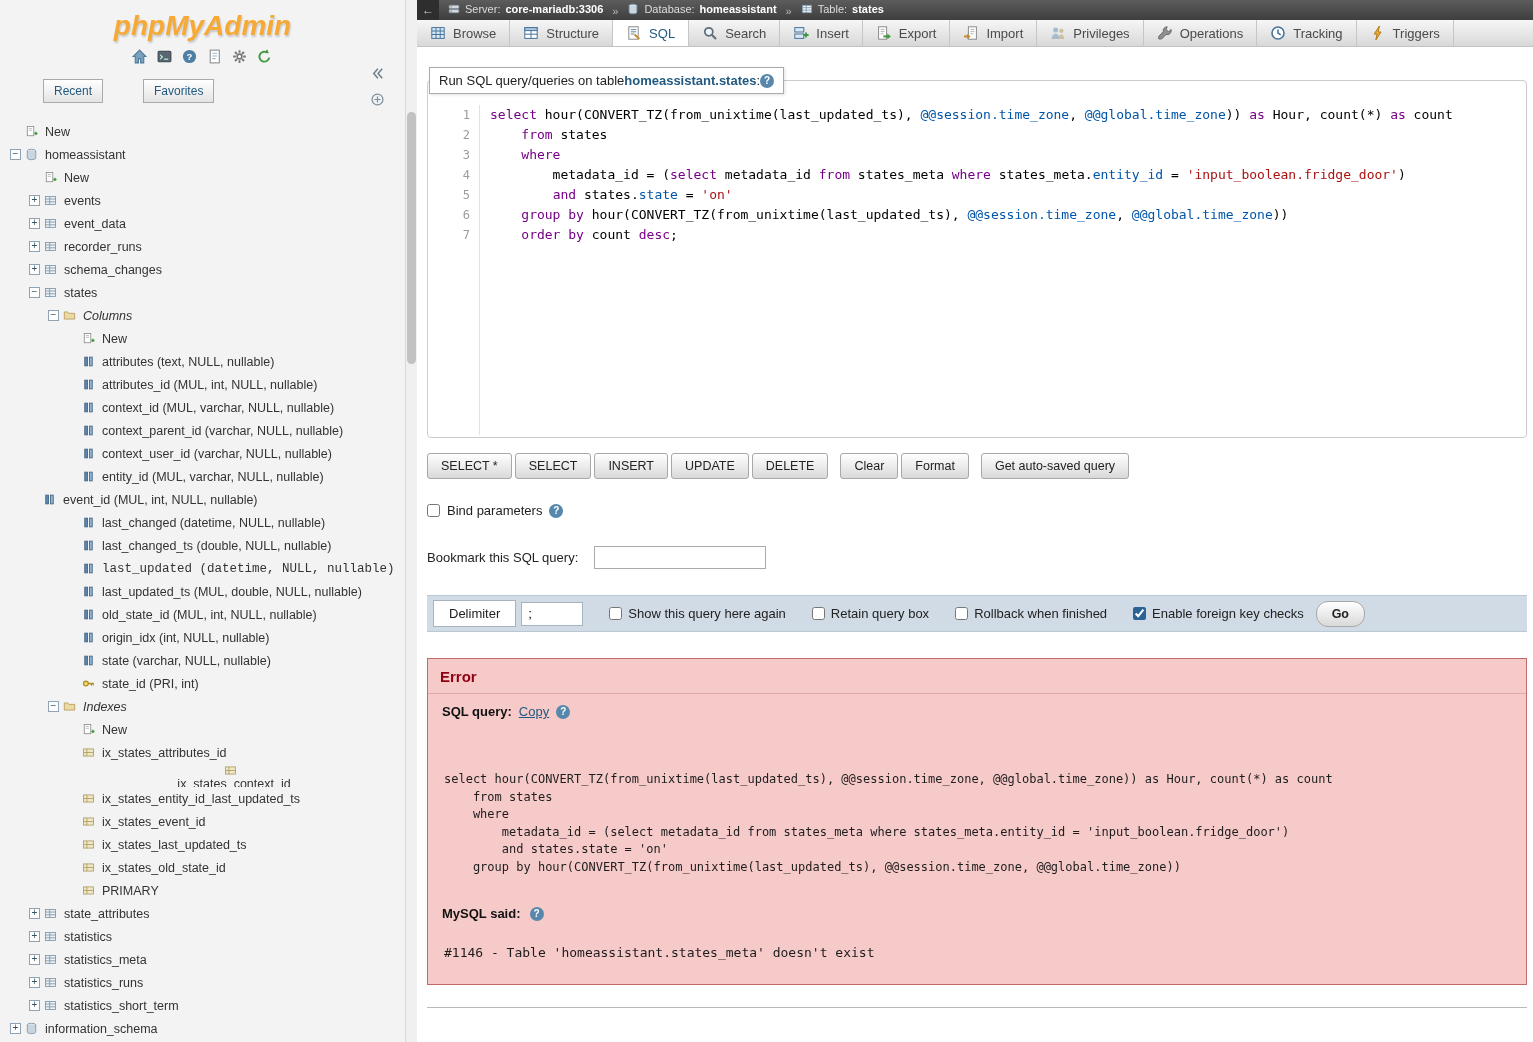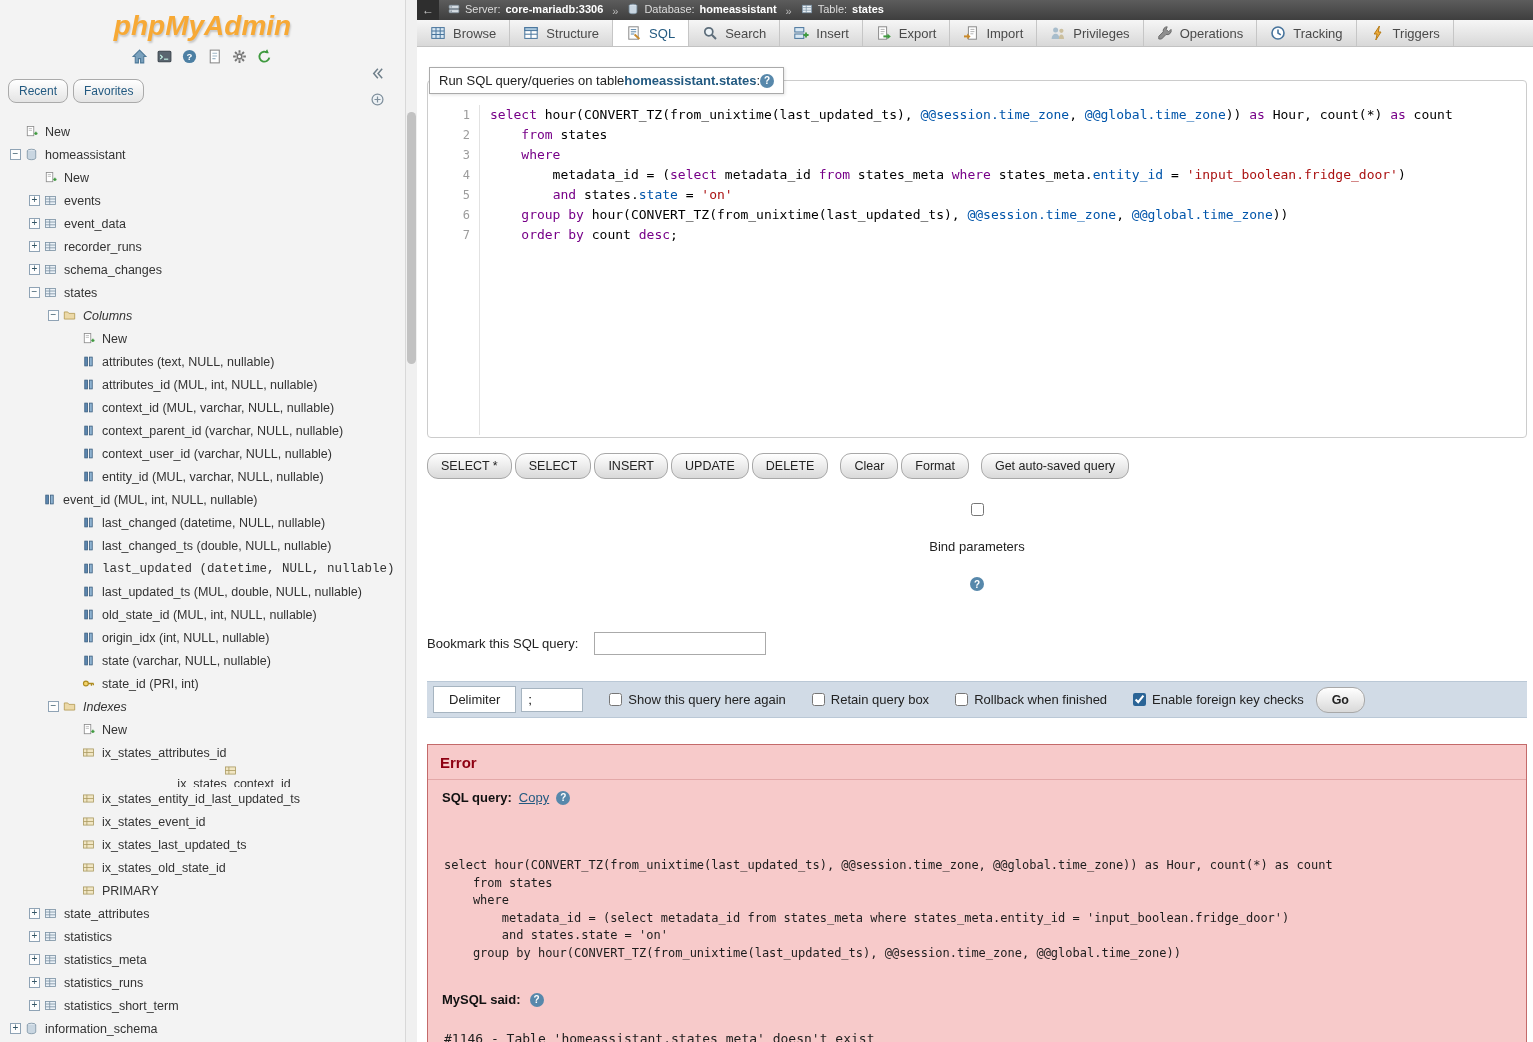--- a/index.html
+++ b/index.html
@@ -7,22 +7,22 @@
          font-family:"Liberation Sans", sans-serif; background:#fff; color:#222; }
   .app { display:flex; width:100%; height:100%; }
 
   
   .sidebar { width:405px; min-width:405px; background:#f3f3f3; position:relative; overflow:hidden; }
   .logo { margin-top:10px; text-align:center; font-style:italic; font-weight:bold;
           font-size:28px; color:#f7a935; text-shadow:1px 2px 2px rgba(0,0,0,.18); }
   .nav-toolbar { display:flex; justify-content:center; gap:7px; margin-top:6px; }
   .tool { width:18px; height:18px; display:inline-flex; cursor:pointer; }
   .panel-tabs { margin:13px 0 0 8px; display:flex; gap:5px; }
-  .ptab { border:1px solid #aaa; border-radius:8px; background:linear-gradient(#fff,#e4e4e4);
-          padding:4px 10px; font-size:12px; color:#235a81; cursor:pointer; }
+  .ptab { border:1px solid #aaa; border-radius:0; background:linear-gradient(#fff,#e4e4e4);
+          padding:4px 10px; font-size:12px; color:#235a81; cursor:pointer;margin-left:35px; }
   .nav-controls { position:absolute; top:66px; right:20px; display:flex; flex-direction:column;
                   gap:11px; align-items:center; }
   .navctl { display:inline-flex; cursor:pointer; }
   .tree { list-style:none; margin:17px 0 0 0; padding:0; }
   .tree-row { height:23px; display:flex; align-items:center; font-size:12.5px; color:#333;
               white-space:nowrap; cursor:pointer; }
   .tree-row.italic .tree-label { font-style:italic; }
   .toggle { width:11px; height:11px; border:1px solid #8fa3b5; background:#fdfdfd; color:#356;
             font-size:10px; line-height:8px; text-align:center; margin-right:4px; flex:none; }
   .toggle-spacer { width:15px; flex:none; }
@@ -59,28 +59,28 @@
   .editor { display:flex; margin:24px 2px 2px 2px; height:330px;
             font-family:"DejaVu Sans Mono", monospace; font-size:13px; line-height:20px; }
   .gutter { width:50px; padding-right:9px; text-align:right; color:#9c9c9c;
             border-right:1px solid #e2e2e2; font-size:12px; flex:none; }
   .code { flex:1; padding-left:10px; white-space:pre; overflow:hidden; color:#000; }
   .cm-kw { color:#770088; }
   .cm-var { color:#0055aa; }
   .cm-str { color:#aa1111; }
 
   .btnrow { margin-top:15px; display:flex; align-items:center; }
-  .btn { border:1px solid #a8a8a8; border-radius:11px; background:linear-gradient(#fff,#d9d9d9);
+  .btn { border:1px solid #a8a8a8; border-radius:3px; background:linear-gradient(#fff,#d9d9d9);
          padding:5px 13px; font-size:12.5px; color:#222; cursor:pointer; font-family:inherit; }
   .btn + .btn { margin-left:3px; }
   .gap { width:12px; flex:none; }
 
-  .bindrow { margin-top:24px; display:flex; align-items:center; gap:23px; font-size:13px;flex-direction:column; }
+  .bindrow { margin-top:24px; display:flex; align-items:center; gap:7px; font-size:13px; }
   .bindrow input { width:13px; height:13px; margin:0; }
-  .bookmarkrow { margin-top:41px; display:flex; align-items:center; gap:16px; font-size:13px; }
+  .bookmarkrow { margin-top:28px; display:flex; align-items:center; gap:16px; font-size:13px; }
   .bookmark-input { width:172px; height:23px; border:1px solid #aaa; background:#fff; }
 
   .optionsbar { margin-top:26px; height:37px; background:#d1dbe6; border-top:1px solid #bac8d6;
                 border-bottom:1px solid #bac8d6; display:flex; align-items:center; padding:0 6px; font-size:13px; }
   .delim-label { background:#fff; border:1px solid #a6b4c0; padding:5px 15px; }
   .delim-input { width:62px; height:24px; border:1px solid #a6b4c0; background:#fff; margin-left:5px;
                  padding-left:6px; font-family:inherit; }
   .opt { display:flex; align-items:center; gap:6px; margin-left:26px; cursor:pointer; }
   .opt input { width:13px; height:13px; accent-color:#2a6496; margin:0; }
   .go-btn { margin-left:auto; margin-right:156px; border:1px solid #a8a8a8; border-radius:12px;

